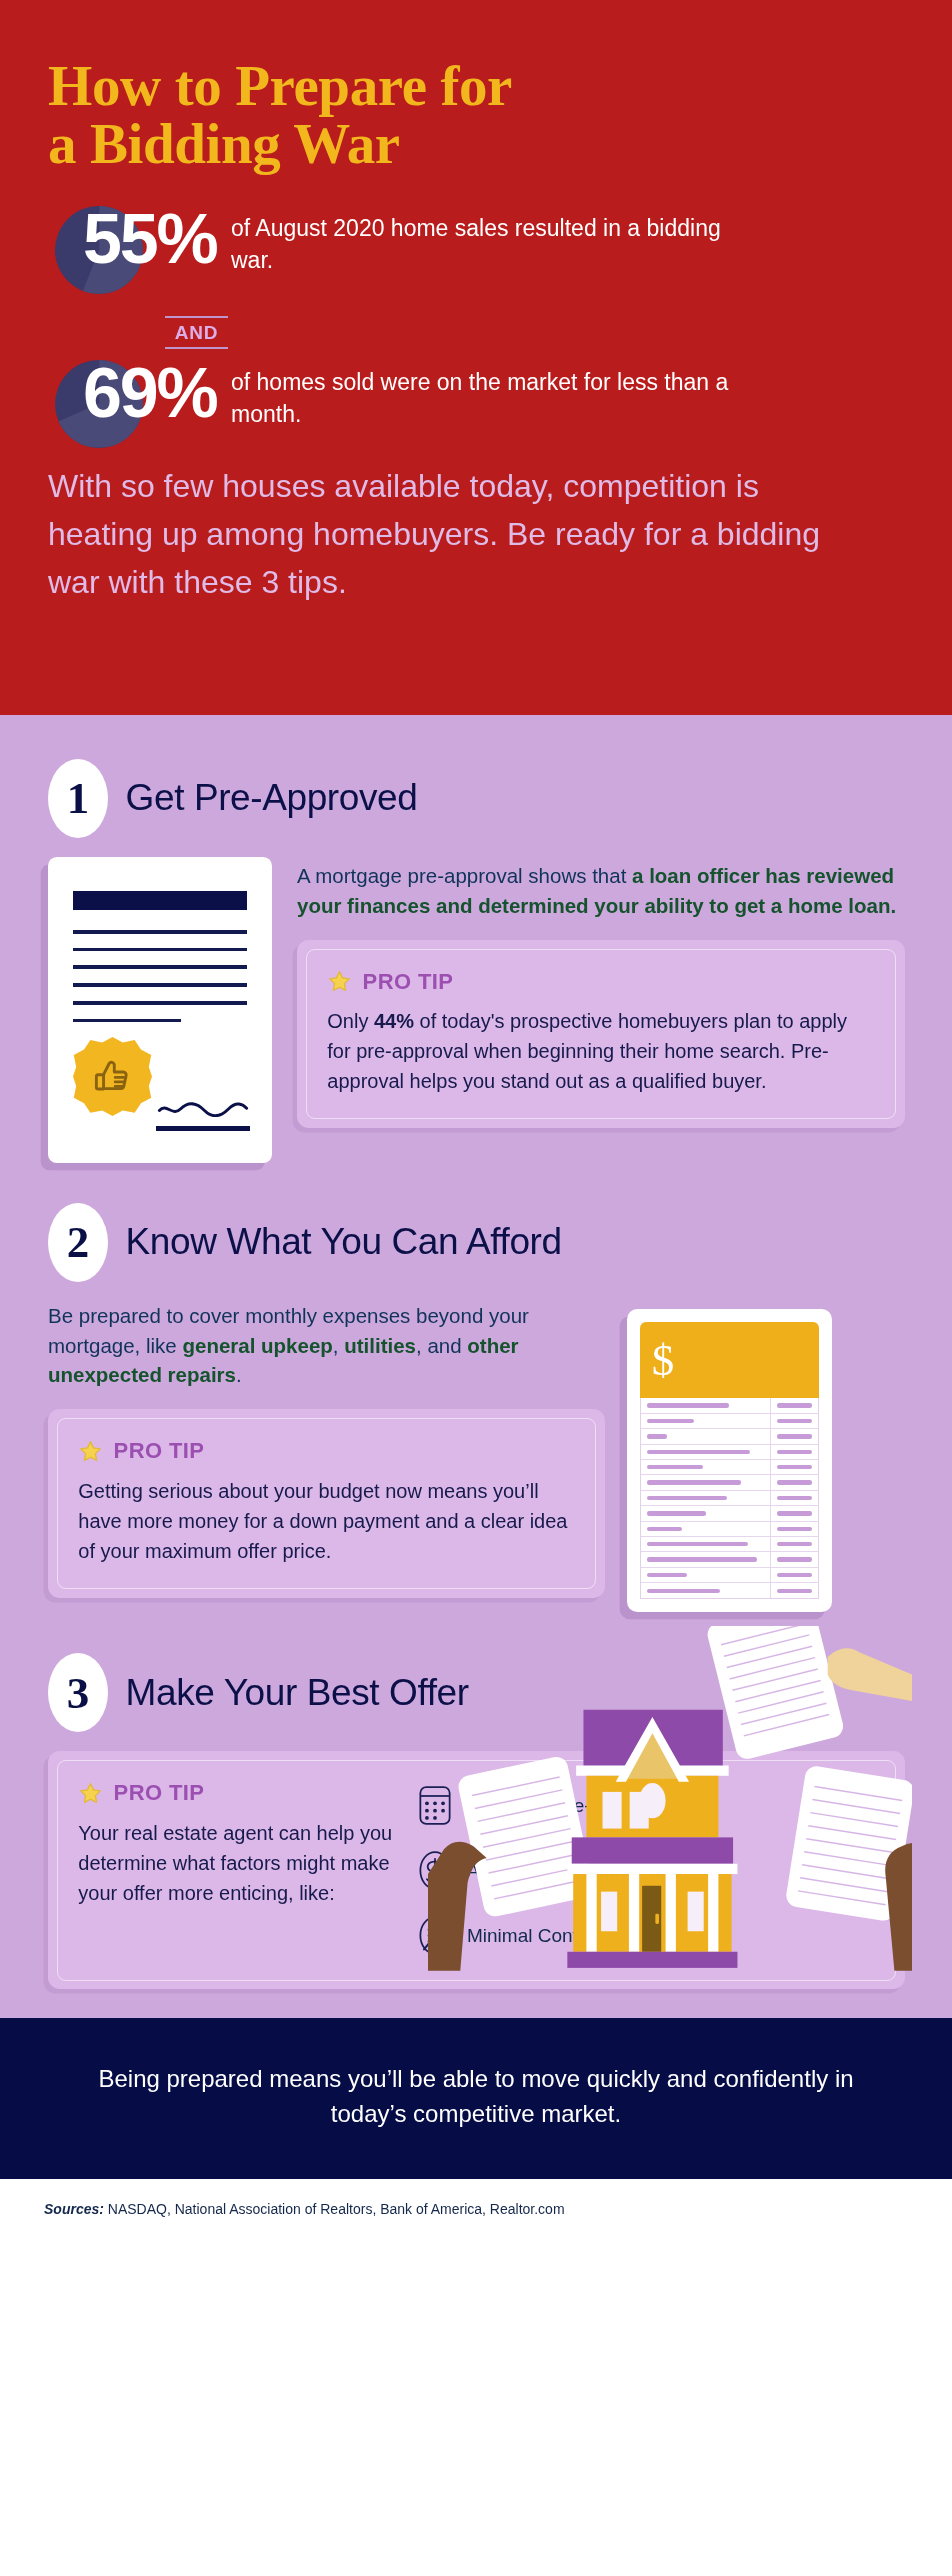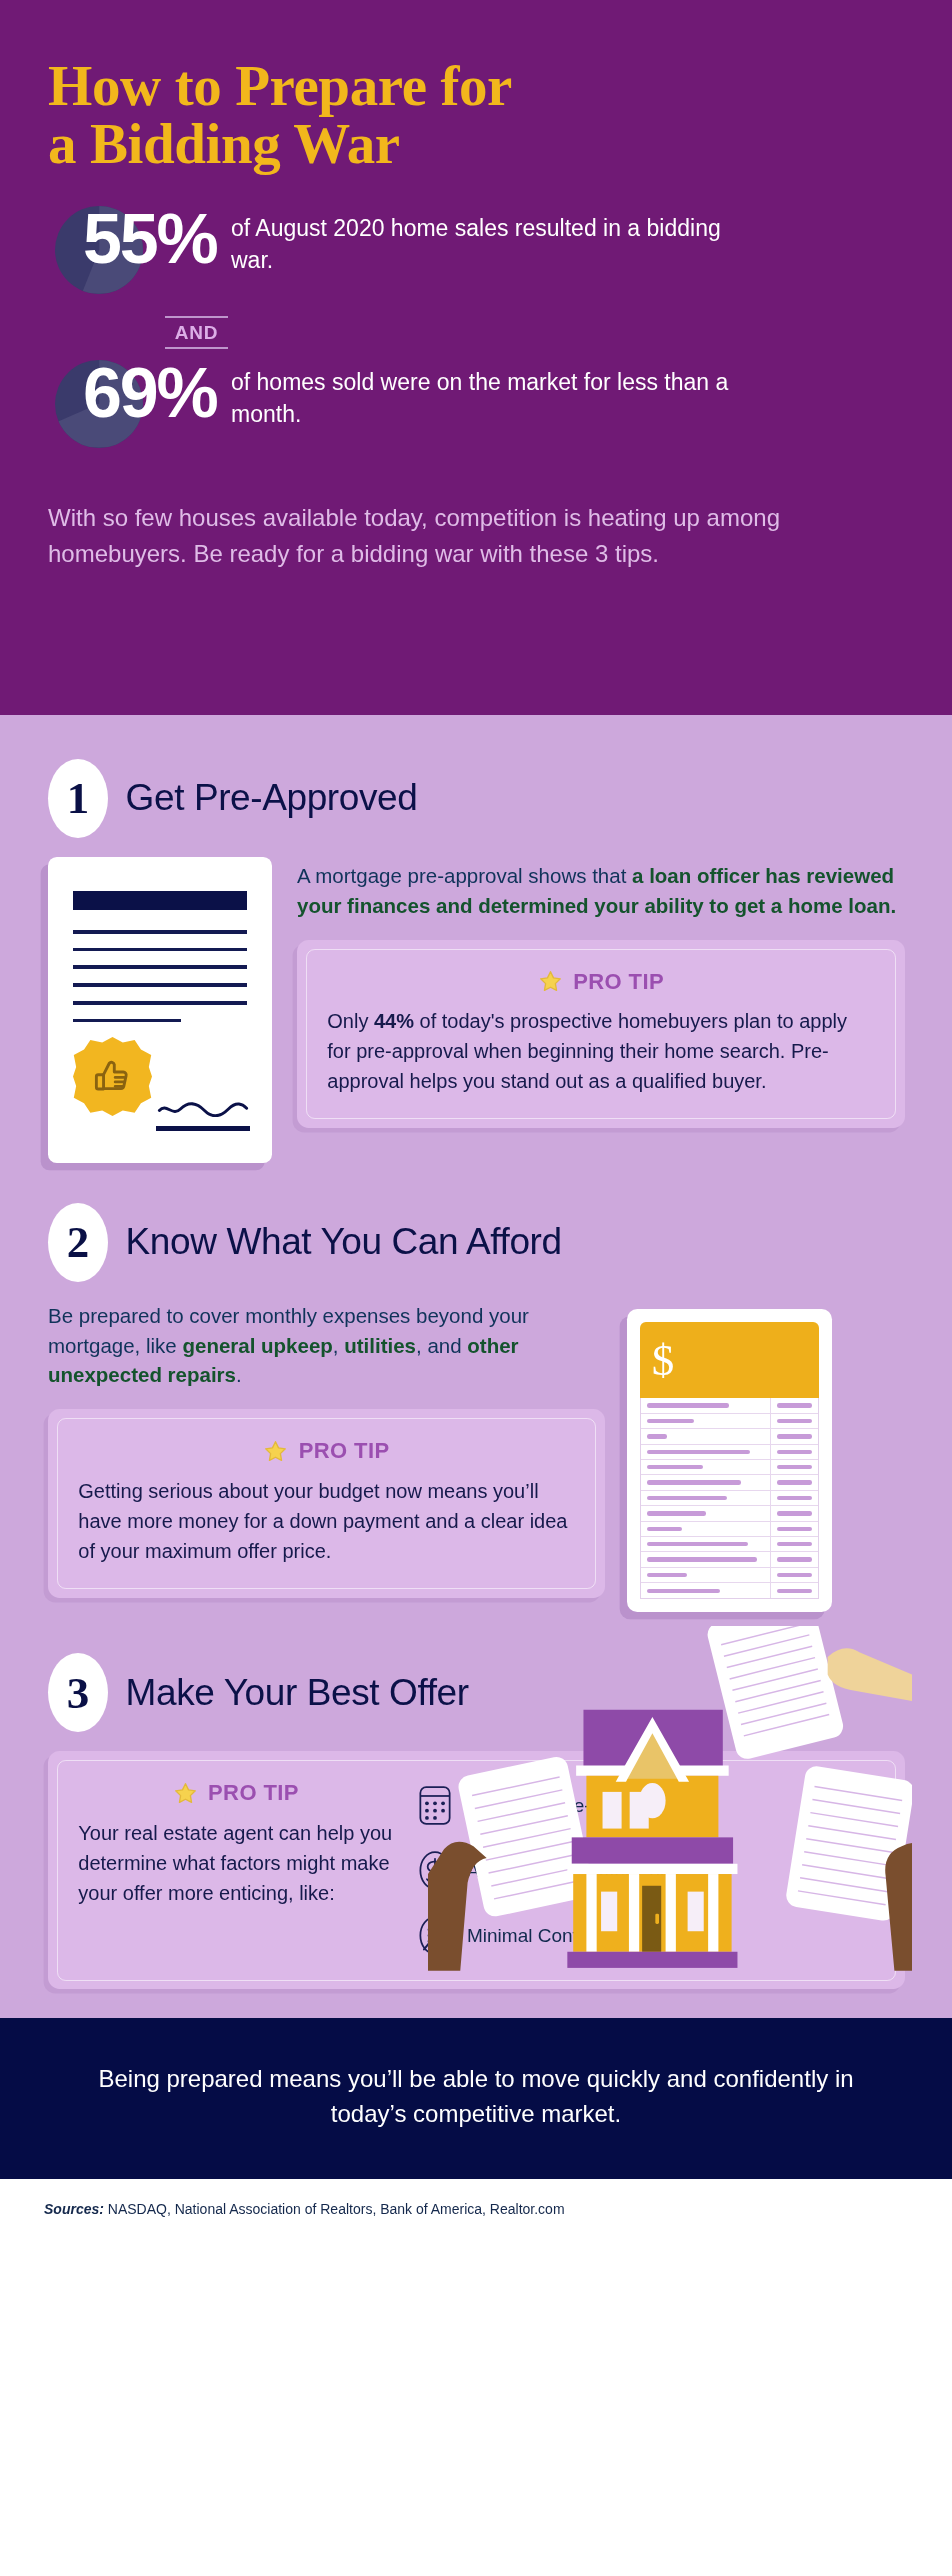--- a/index.html
+++ b/index.html
@@ -6,21 +6,21 @@
   html, body { background: #ffffff; }
   body {
     width: 953px;
     font-family: "Liberation Sans", sans-serif;
     -webkit-font-smoothing: antialiased;
   }
   .page { width: 953px; height: 2576px; position: relative; overflow: hidden; background:#fff; }
 
   
   .hero {
-    background: #701a75;
+    background: #b91c1c;
     padding: 57px 48px 44px 48px;
     height: 715px;
     position: relative;
   }
   .hero-title {
     color: #F2B71C;
     font-family: "Liberation Serif", serif;
     font-weight: bold;
     font-size: 57px;
     line-height: 1.02;
@@ -75,23 +75,23 @@
     color: #DFB2E8;
   }
   .and-sep .rule { height: 2.2px; background: #BE96CC; width: 63px; }
   .and-sep .and-label {
     font-size: 19px; font-weight: bold; letter-spacing: 0.7px;
     padding: 3.7px 0 2.9px 0; color: #DCAEE7;
   }
 
   .hero-lede {
     color: #DFBCE7;
-    font-size: 24px;
+    font-size: 32px;
     line-height: 1.5;
-    margin-top: 54px;
+    margin-top: 16px;
     max-width: 799px;
   }
 
   
   .body-purple {
     background: #CDA8DC;
     padding: 26px 48px 29px 48px;
     position: relative;
   }
 
@@ -151,21 +151,21 @@
     border-radius: 11.7px;
     padding: 8.8px;
     margin-top: 19px;
     box-shadow: -4.4px 4.4px 0 rgba(120,70,150,0.12);
   }
   .protip-inner {
     border: 1.5px solid rgba(255,255,255,0.55);
     border-radius: 8.8px;
     padding: 19px 20.5px 22px 20.5px;
   }
-  .protip-head { display: flex; align-items: center; gap: 10.3px; margin-bottom: 11.7px; justify-content: center; }
+  .protip-head { display: flex; align-items: center; gap: 10.3px; margin-bottom: 11.7px; }
   .star-icon { width: 25px; height: 25px; display:block; }
   .protip-label {
     color: #9B4FB0;
     font-size: 22px;
     font-weight: bold;
     letter-spacing: 0.4px;
   }
   .protip-body {
     color: #161A4C;
     font-size: 20px;

